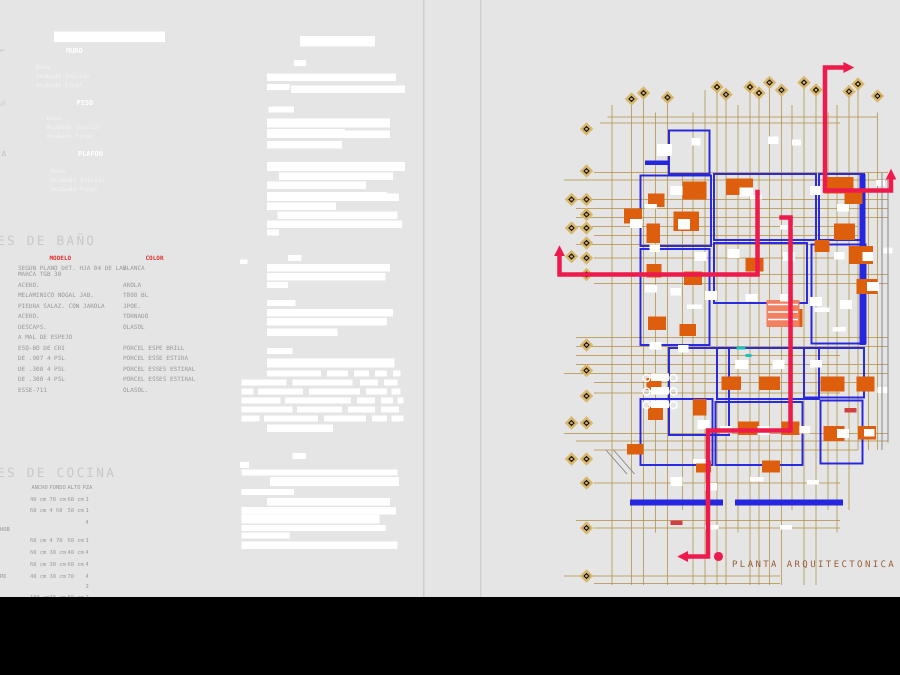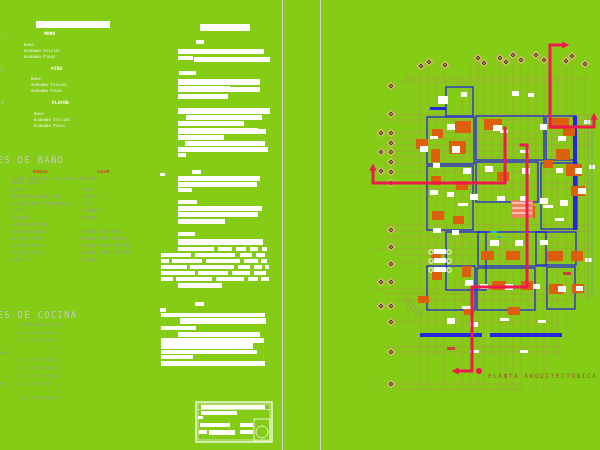--- a/index.html
+++ b/index.html
@@ -1,16 +1,16 @@
 <!DOCTYPE html>
 <html><head>
 <meta charset="utf-8">
 <style>
   html,body{margin:0;padding:0;background:#000;}
-  #app{position:relative;width:600px;height:450px;background:#84cc16;overflow:hidden;
+  #app{position:relative;width:600px;height:398px;background:#e5e5e5;overflow:hidden;
        font-family:"DejaVu Sans Mono", monospace;}
   svg{position:absolute;left:0;top:0;}
   text{font-family:"DejaVu Sans Mono", monospace;}
   .t-title{font-size:8.5px;fill:#c9c9c9;letter-spacing:1.5px;}
   .t-hdr-red{font-size:4px;fill:#e03330;font-weight:bold;}
   .t-grp{font-size:4.6px;fill:#ffffff;font-weight:bold;}
   .t-row{font-size:4px;fill:#f2f2f2;}
   .t-khdr{font-size:3.6px;fill:#9a9a9a;}
   .t-edge{font-size:5px;fill:#c0c0c0;}
   .t-caption{font-size:6px;fill:#8a4a1e;letter-spacing:1.6px;opacity:.85;}

